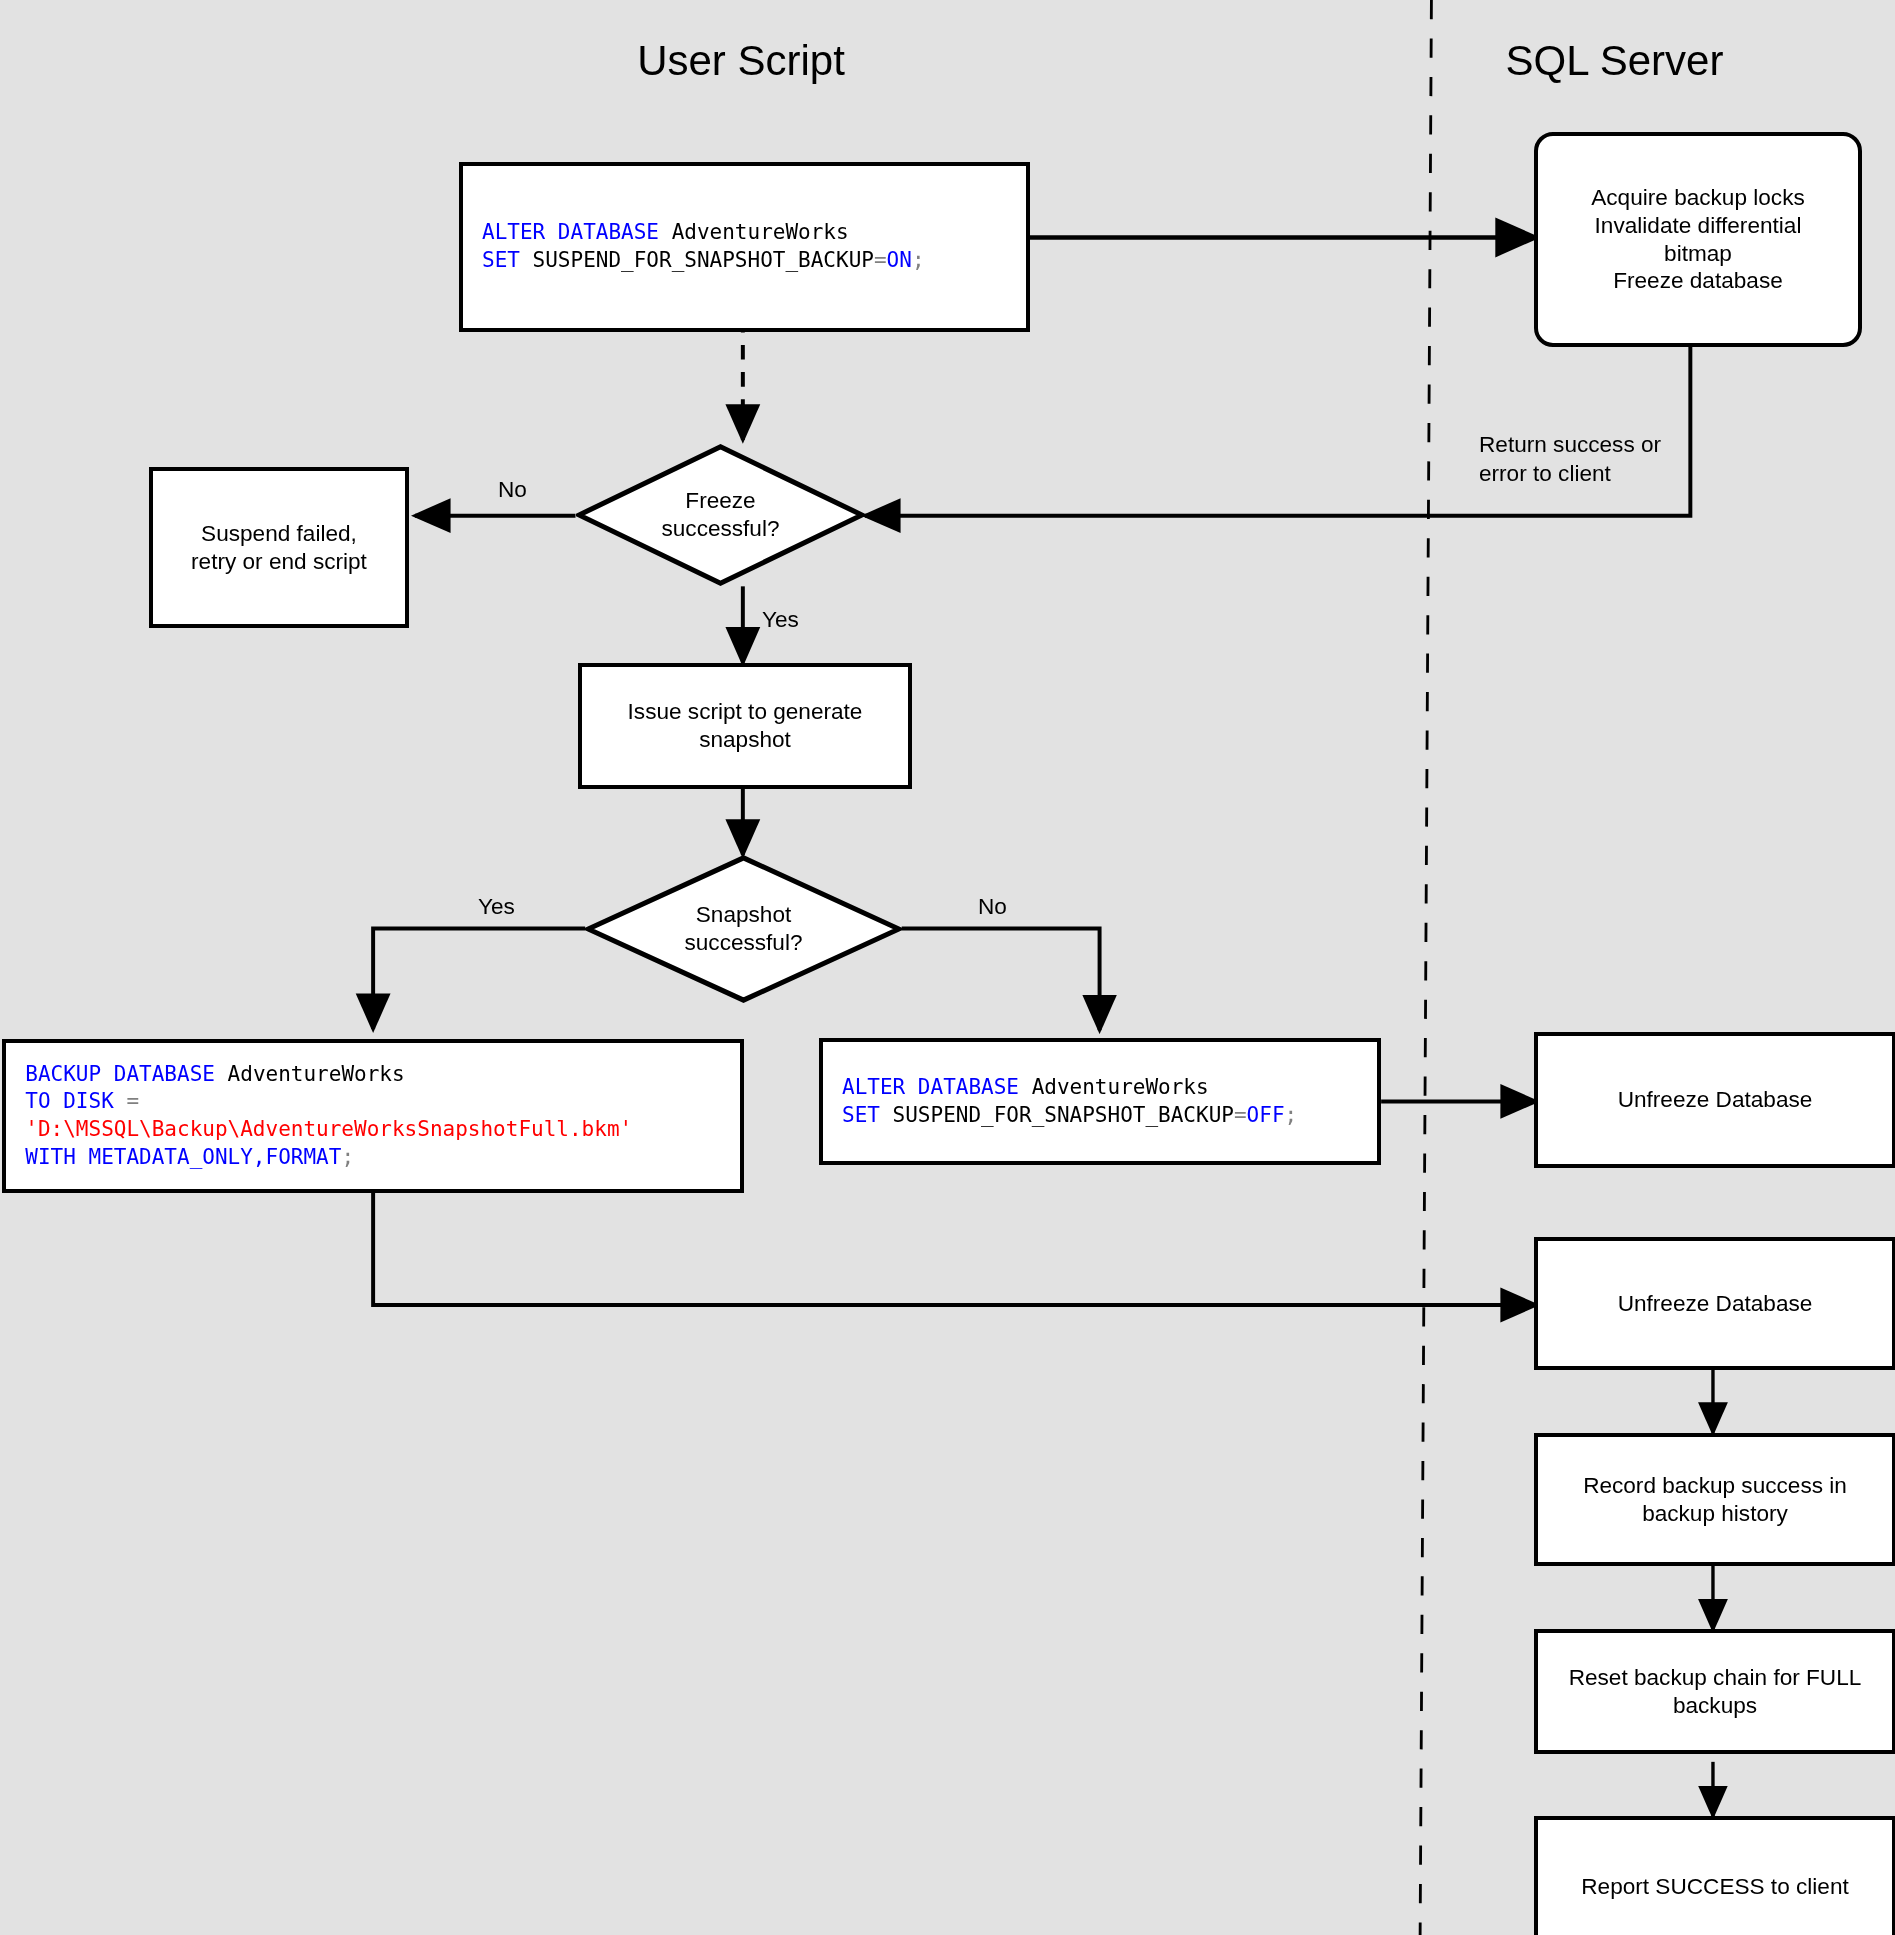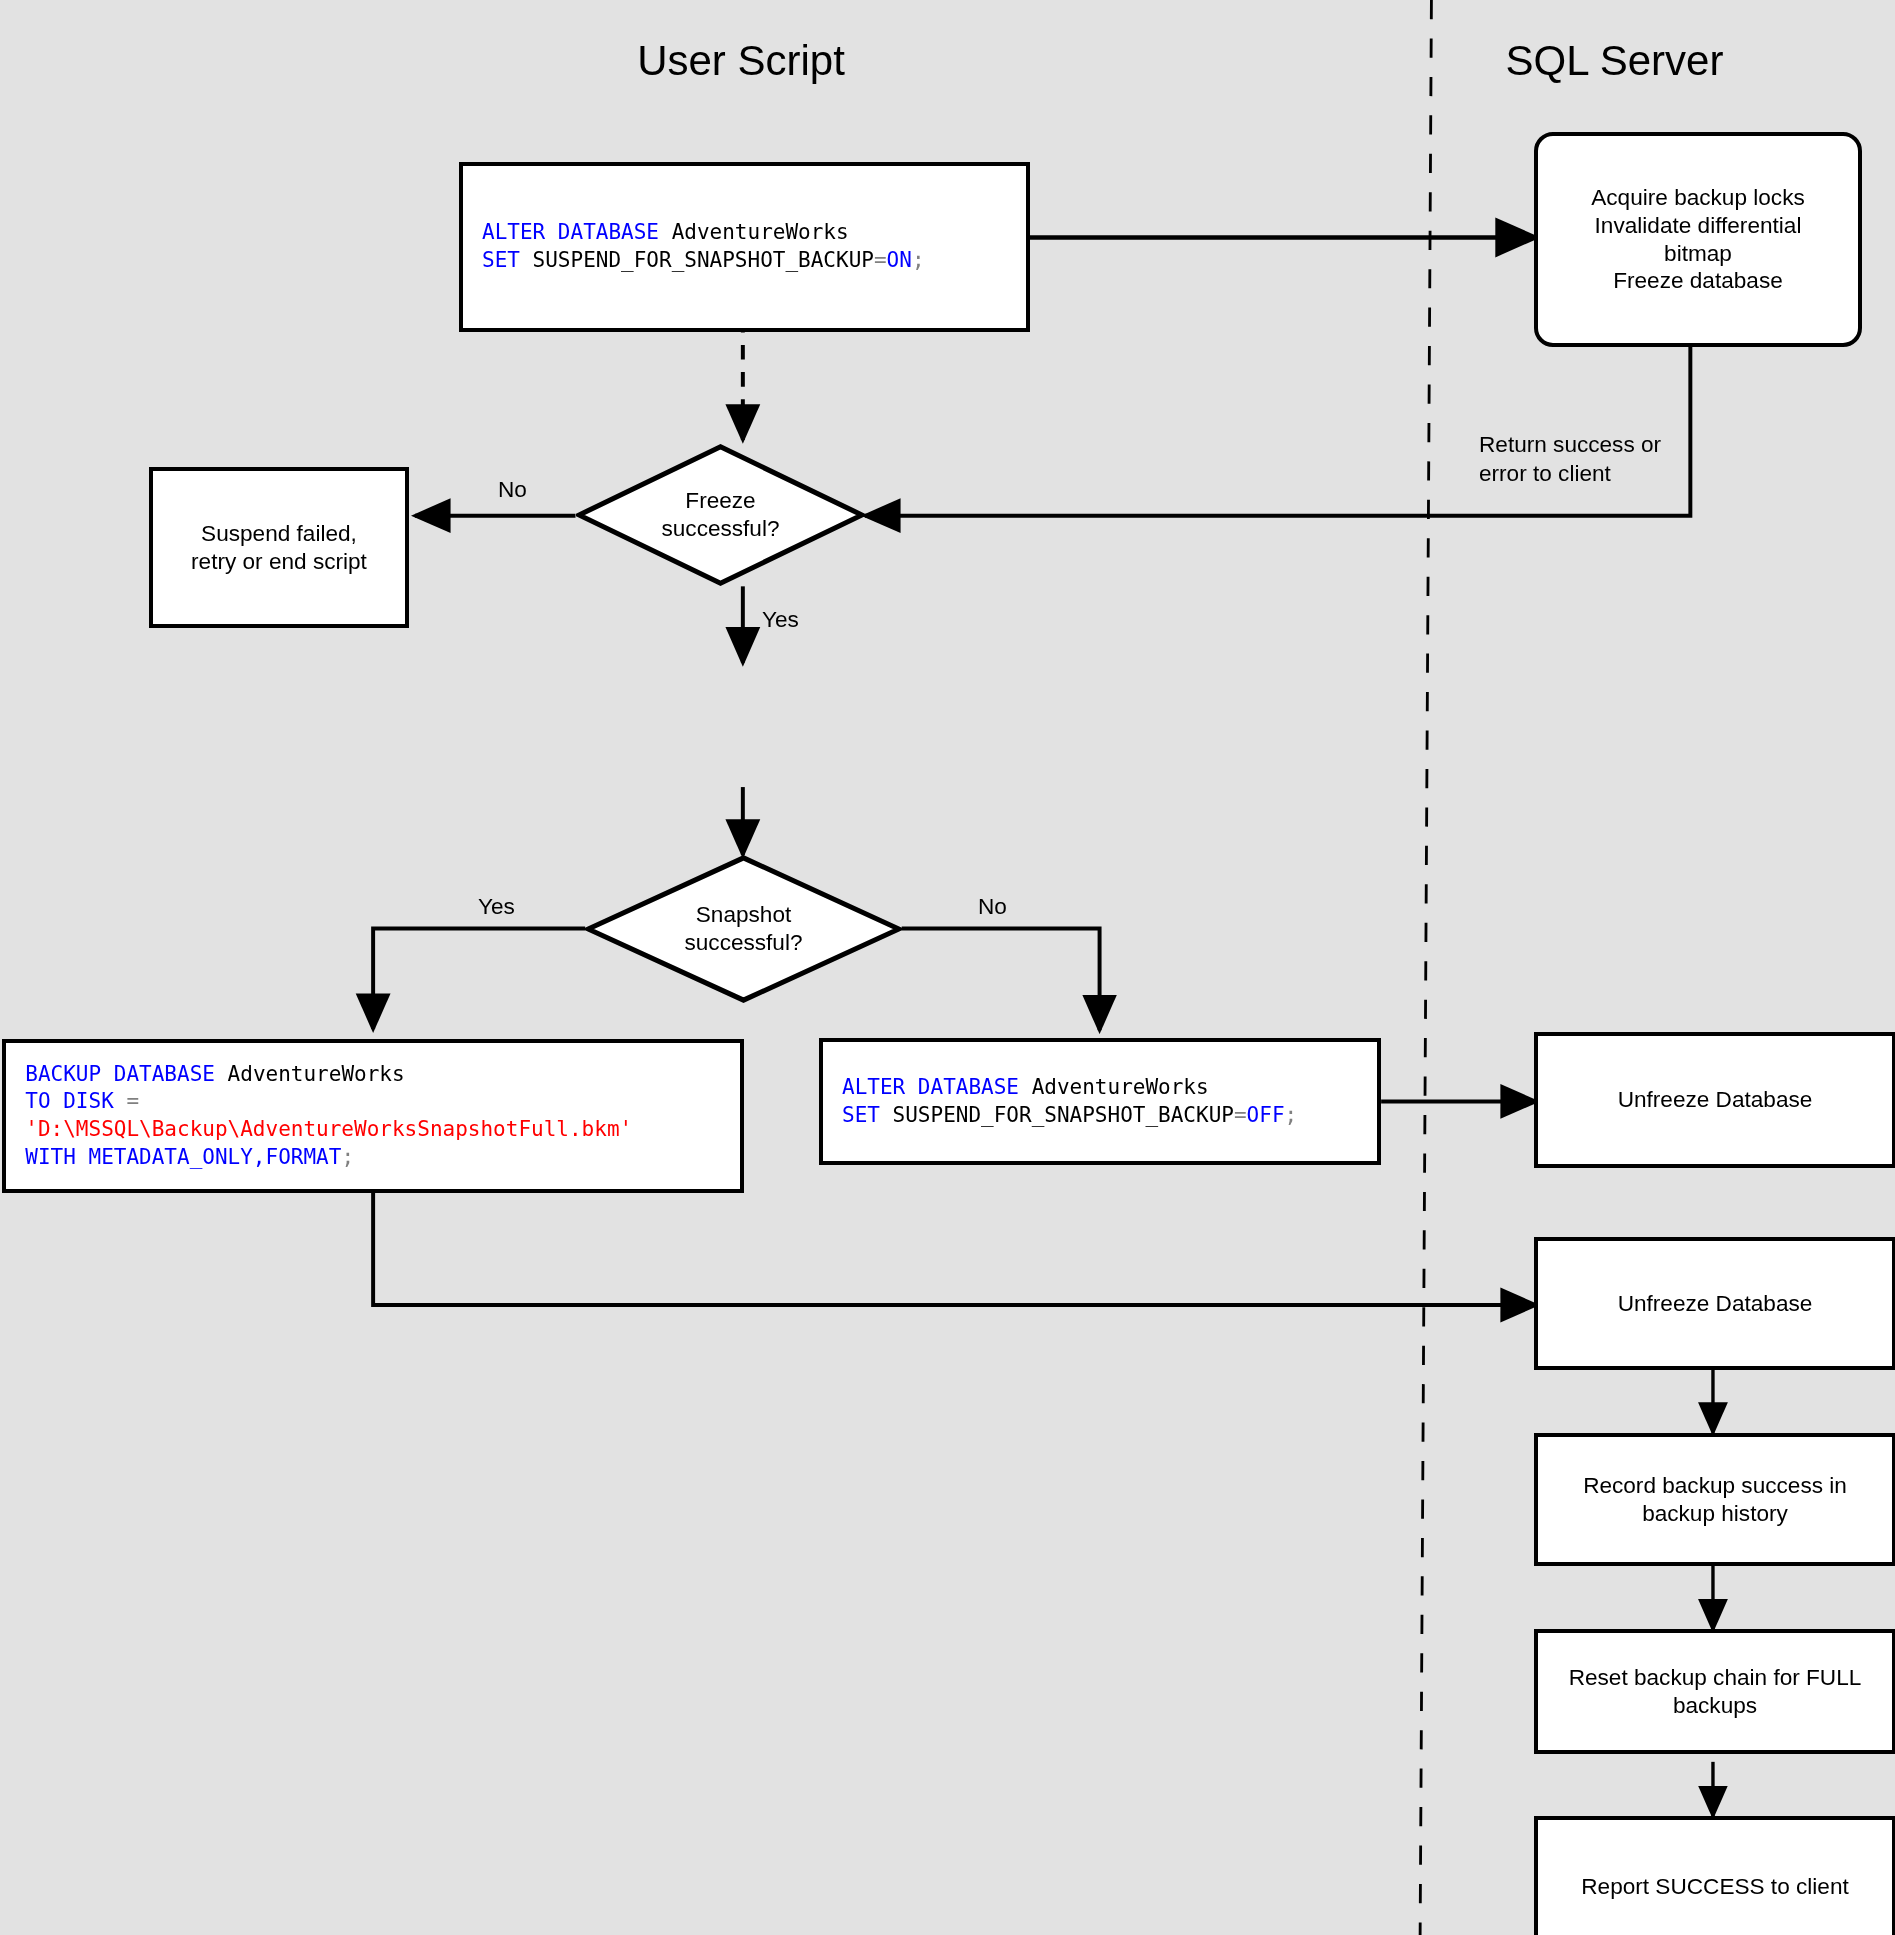--- a/index.html
+++ b/index.html
@@ -182,20 +182,24 @@
     </svg>
     <div class="dlabel">Freeze
 successful?</div>
   </div>
 
   <div class="node" style="left:149px; top:435px; width:260px; height:161px;margin-top:32px;">
     <div class="txt">Suspend failed,
 retry or end script</div>
   </div>
 
+  <div class="node" style="left:578px; top:663px; width:334px; height:126px;">
+    <div class="txt">Issue script to generate
+snapshot</div>
+  </div>
 
   <div class="diamond-wrap" style="left:585px; top:855px; width:317px; height:148px;">
     <svg width="317" height="148" viewBox="0 0 560 262">
       <polygon points="280,5 555,131 280,257 5,131" fill="#ffffff" stroke="#000000" stroke-width="9"></polygon>
     </svg>
     <div class="dlabel">Snapshot
 successful?</div>
   </div>
 
   <div class="code-node" style="left:2.3px; top:1039px; width:742px; height:154px;">

